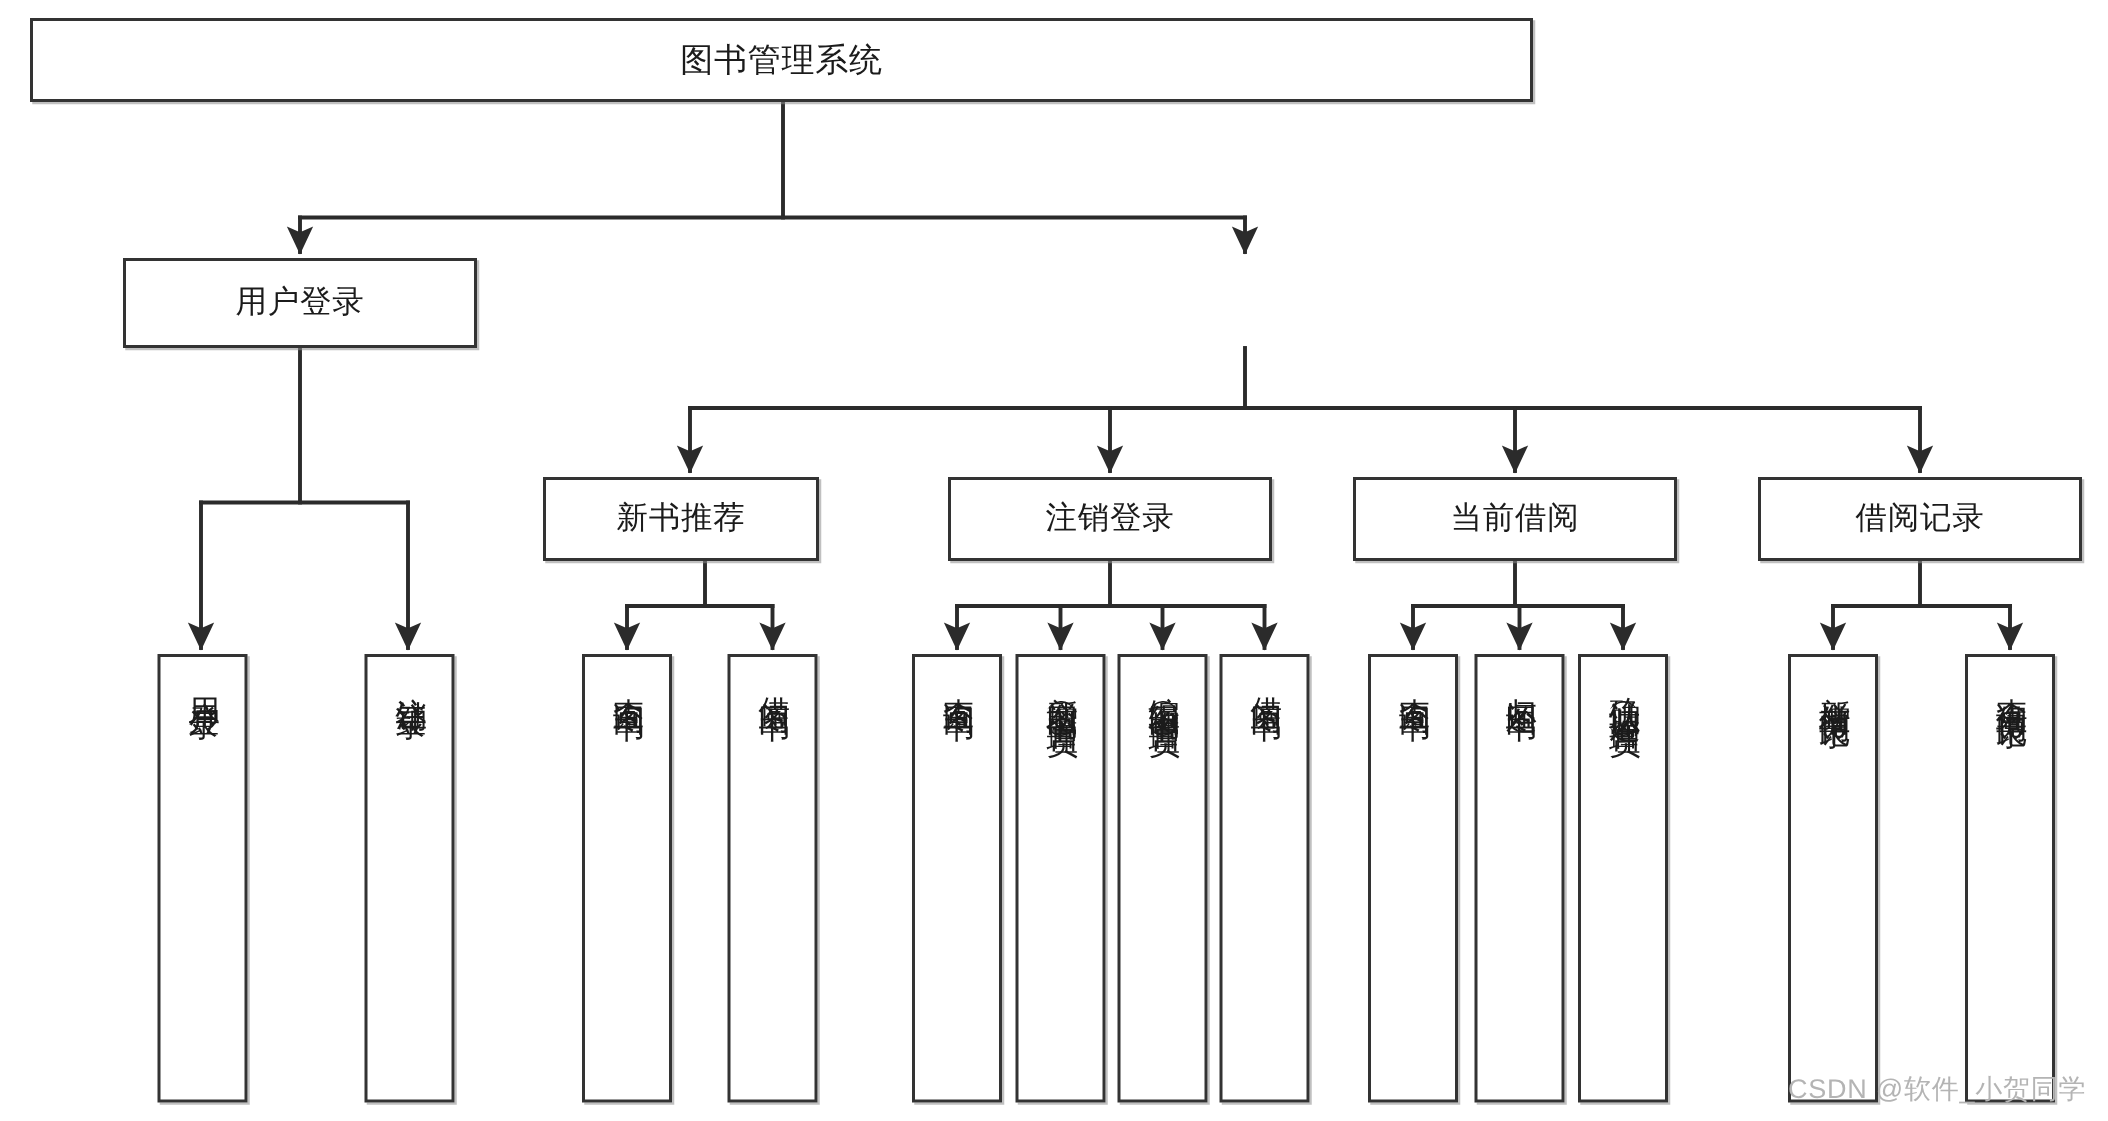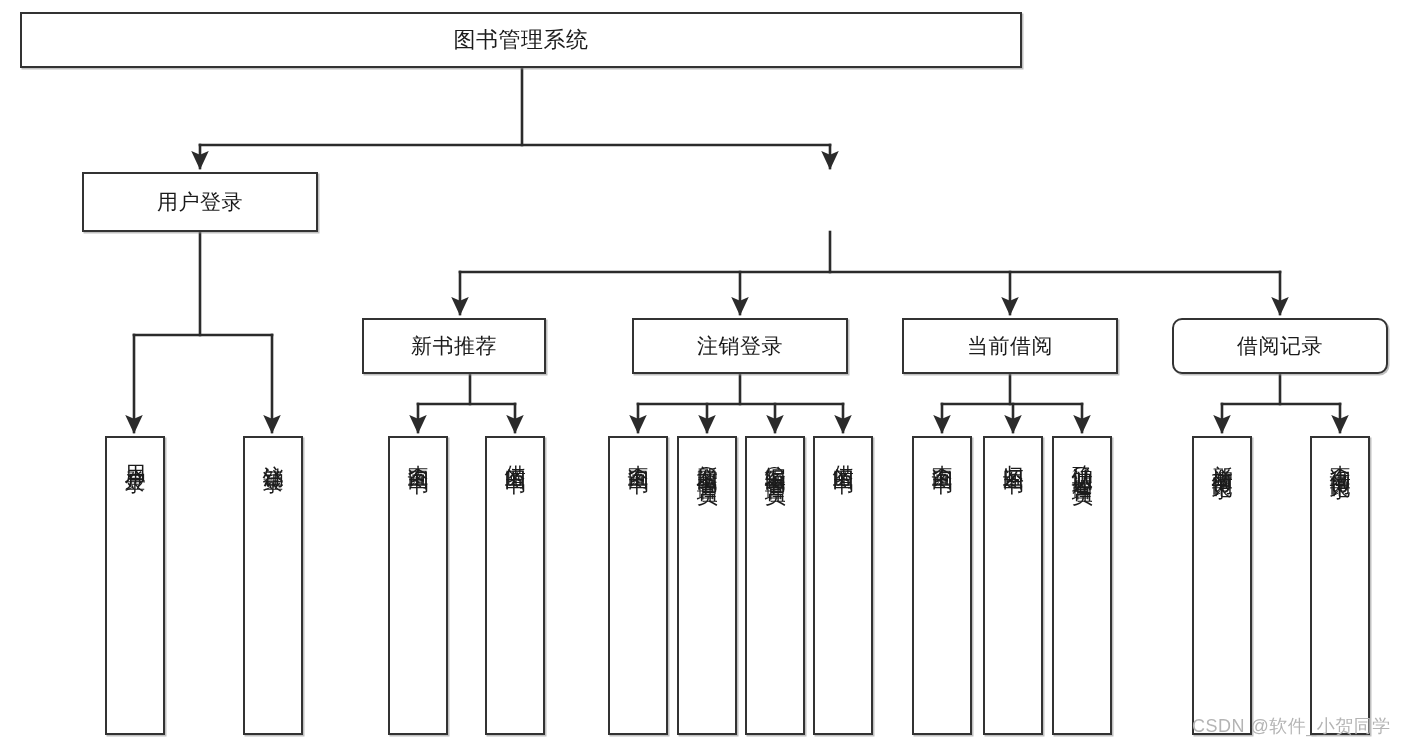--- a/index.html
+++ b/index.html
@@ -136,21 +136,21 @@
 
   <div class="node lvl3" style="left: 362px; top: 318px; width: 184px; height: 56px;">
     <span class="label">新书推荐</span>
   </div>
   <div class="node lvl3" style="left: 632px; top: 318px; width: 216px; height: 56px;">
     <span class="label">注销登录</span>
   </div>
   <div class="node lvl3" style="left: 902px; top: 318px; width: 216px; height: 56px;">
     <span class="label">当前借阅</span>
   </div>
-  <div class="node lvl3" style="left: 1172px; top: 318px; width: 216px; height: 56px; border-radius: 10px;">
+  <div class="node lvl3" style="left: 1172px; top: 318px; width: 216px; height: 56px;">
     <span class="label">借阅记录</span>
   </div>
 
   <div class="node leaf" style="left: 105px; top: 436px; width: 60px; height: 299px;">
     <span class="label">用户登录</span>
   </div>
   <div class="node leaf" style="left: 243px; top: 436px; width: 60px; height: 299px;">
     <span class="label">注销登录</span>
   </div>
   <div class="node leaf" style="left: 388px; top: 436px; width: 60px; height: 299px;">

